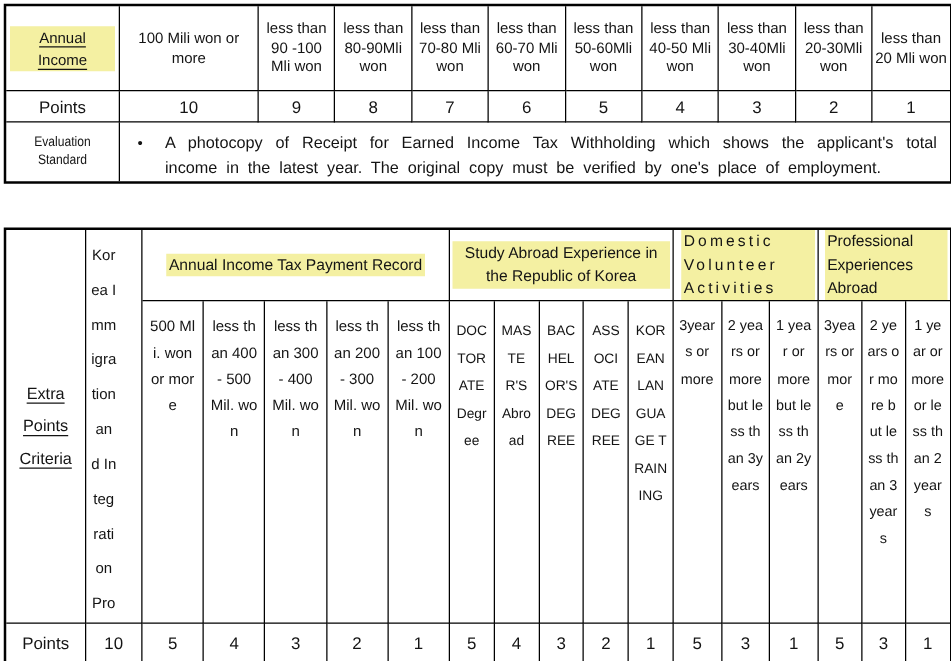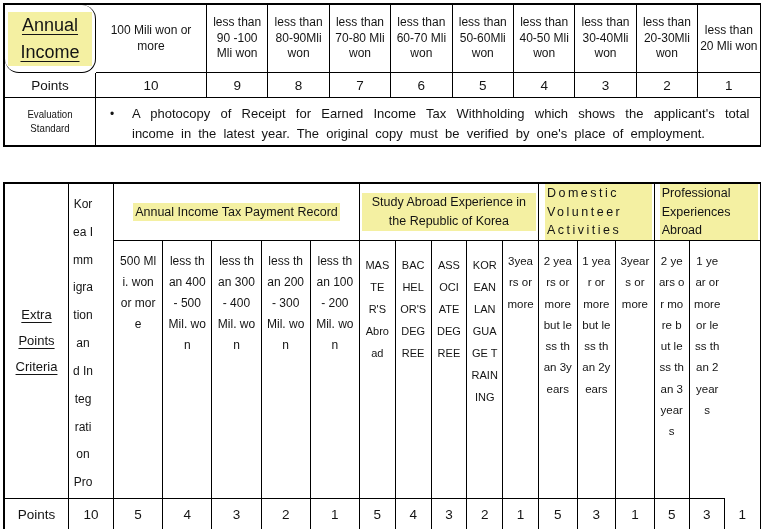--- a/index.html
+++ b/index.html
@@ -12,21 +12,21 @@
   .nb{border-bottom:none;}
   .hl{background:#f4f0a2;padding:0 2px;-webkit-box-decoration-break:clone;box-decoration-break:clone;}
   .u{text-decoration:underline;text-underline-offset:3px;}
 
   
   #t1{left:3px;top:3px;
       grid-template-columns:91px 111px repeat(9,61.4px);
       grid-template-rows:68px 25px 47px;}
   .r1{grid-row:1;} .r2{grid-row:2;}
   .c-head{font-size:12px;line-height:1.3;padding:2px 1px;}
-  .c-annual{font-size:18px;line-height:1.5;border-radius:14px;}
+  .c-annual{font-size:12px;line-height:1.5;}
   .c-annual span{display:inline-block;max-width:80px;}
   .c-pts{font-size:13.5px;}
   .c-evlabel{grid-row:3;grid-column:1;font-size:11px;line-height:1.25;align-items:center;}
   .c-evlabel span{display:inline-block;transform:scaleX(.88);}
   .c-evtext{grid-row:3;grid-column:2/12;justify-content:flex-start;align-items:flex-start;
             padding:6px 10px 4px 14px;font-size:13px;line-height:1.55;}
   .c-evtext .txt{flex:1;text-align:justify;word-spacing:3.5px;}
   .bullet{width:22px;flex:0 0 22px;text-align:left;font-size:12px;padding-top:1px;}
 
   
@@ -104,20 +104,21 @@
   </div>
   <div class="cell c-group g3 g-abr nr">
     <span class="hl">Professional Experiences Abroad</span>
   </div>
 
   <div class="cell c-sub s-tax">500 Mli. won or more</div>
   <div class="cell c-sub s-tax">less than 400 - 500 Mil. won</div>
   <div class="cell c-sub s-tax">less than 300- 400 Mil. won</div>
   <div class="cell c-sub s-tax">less than 200- 300 Mil. won</div>
   <div class="cell c-sub s-tax">less than 100- 200 Mil. won</div>
+  <div class="cell c-sub s-study">DOCTORATE Degree</div>
   <div class="cell c-sub s-study">MASTER'S Abroad</div>
   <div class="cell c-sub s-study">BACHELOR'S DEGREE</div>
   <div class="cell c-sub s-study">ASSOCIATE DEGREE</div>
   <div class="cell c-sub s-study">KOREAN LANGUAGE TRAINING</div>
   <div class="cell c-sub s-yrs">3years or more</div>
   <div class="cell c-sub s-yrs">2 years or more but less than 3years</div>
   <div class="cell c-sub s-yrs">1 year or more but less than 2years</div>
   <div class="cell c-sub s-yrs">3years or more</div>
   <div class="cell c-sub s-yrs">2 years or more but less than 3years</div>
   <div class="cell c-sub s-yrs nr">1 year or more or less than 2years</div>

